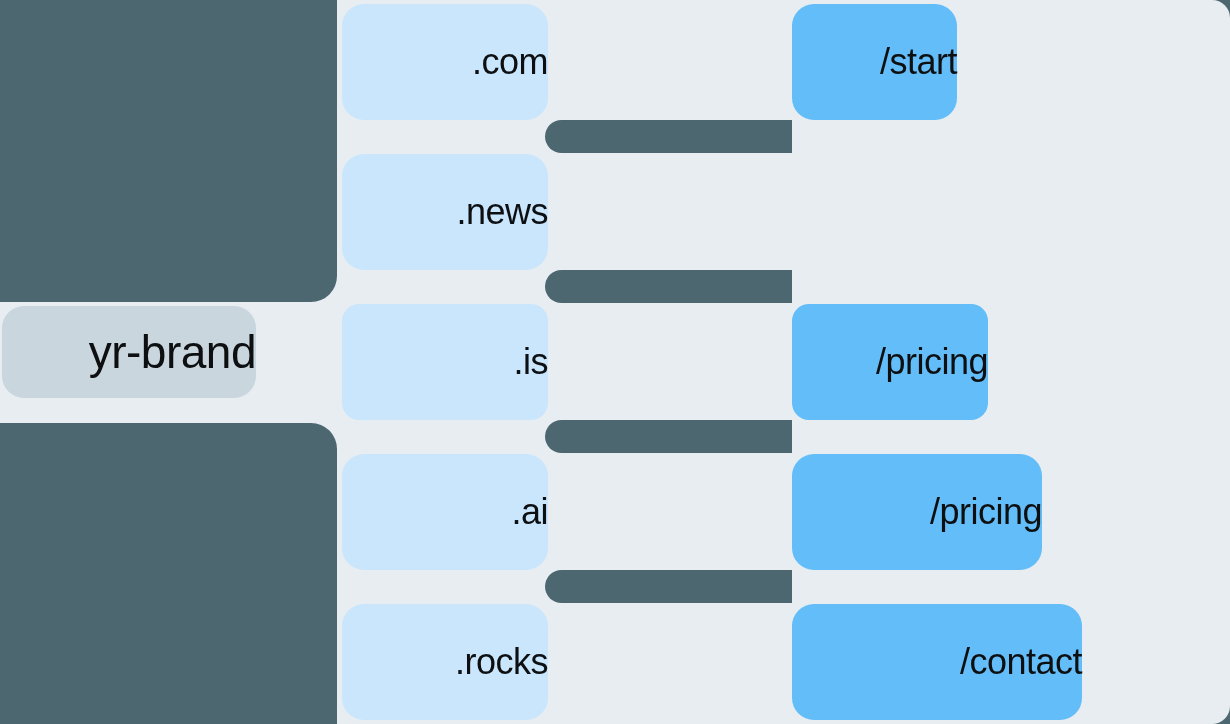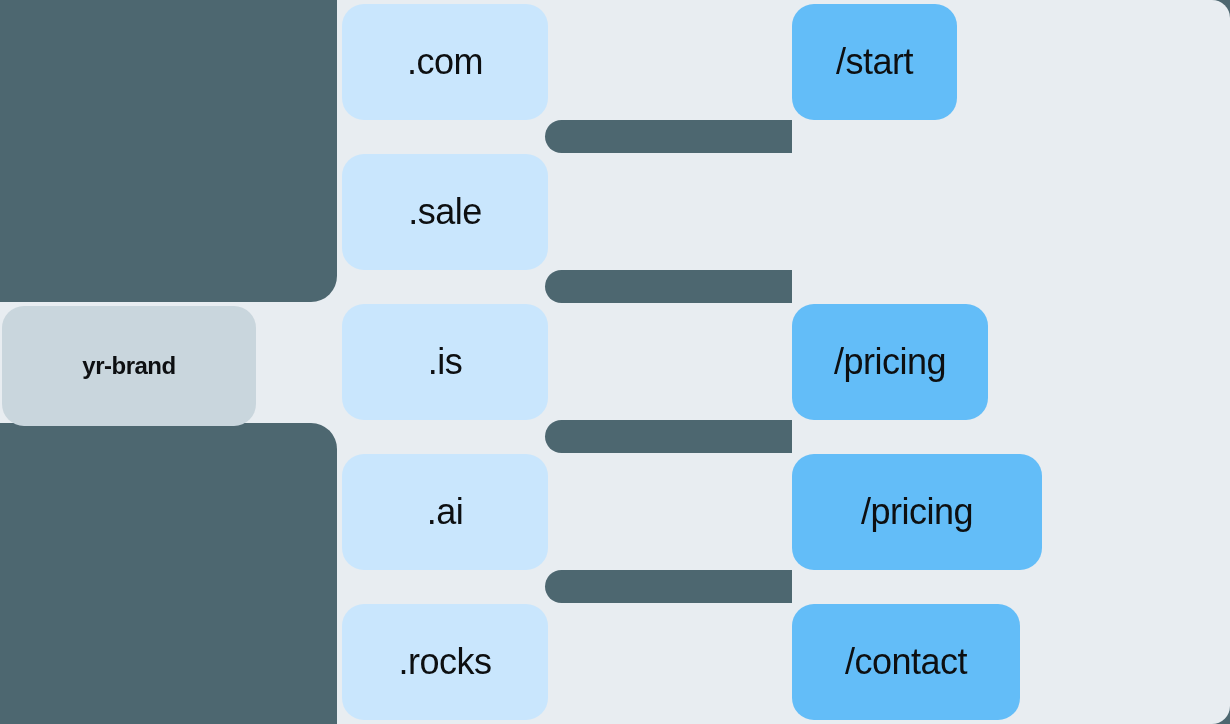--- a/index.html
+++ b/index.html
@@ -23,34 +23,34 @@
   .dark-tl{left:0;top:0;width:337px;height:302px;border-radius:0 0 26px 0;}
   .dark-bl{left:0;top:423px;width:337px;height:301px;border-radius:0 26px 0 0;}
   .corner{position:absolute;width:34px;height:34px;background:var(--background-dark);}
   .corner-tr{right:0;top:0;}
   .corner-br{right:0;bottom:0;}
   .corner::after{content:"";position:absolute;inset:0;background:var(--panel-light);}
   .corner-tr::after{border-top-right-radius:18px;}
   .corner-br::after{border-bottom-right-radius:18px;}
   .node{
     position:absolute;
-    display:flex;align-items:center;justify-content:center;
+    display:flex;align-items:center;justify-content:flex-end;
     border-radius:22px;
     font-size:36px;line-height:1;letter-spacing:-0.5px;
   }
   .root{
-    left:2px;top:306px;width:254px;height:120px;
+    left:2px;top:306px;width:254px;height:92px;
     background:var(--brand-box);
-    font-weight:700;font-size:24px;
+    font-weight:400;font-size:46px;
   }
   .tld{left:342px;width:206px;height:116px;background:var(--tld-box);}
   .path{left:792px;height:116px;background:var(--path-box);}
   .row-1{top:4px;}
   .row-2{top:154px;}
-  .row-3{top:304px;}
+  .row-3{top:304px;border-radius:17px;}
   .row-4{top:454px;}
   .row-5{top:604px;}
   .connector{
     position:absolute;
     left:545px;width:247px;height:33px;
     background:var(--background-dark);
     border-radius:17px 0 0 17px;
   }
   .conn-1{top:120px;}
   .conn-2{top:270px;}
@@ -73,38 +73,38 @@
   <div class="connector conn-4"></div>
 
   <div class="node root">
     <span>yr-brand</span>
   </div>
 
   <div class="node tld row-1">
     <span>.com</span>
   </div>
   <div class="node tld row-2">
-    <span>.sale</span>
+    <span>.news</span>
   </div>
   <div class="node tld row-3">
     <span>.is</span>
   </div>
   <div class="node tld row-5">
     <span>.rocks</span>
   </div>
   <div class="node tld row-4">
     <span>.ai</span>
   </div>
 
   <div class="node path row-1" style="width:165px">
     <span>/start</span>
   </div>
   <div class="node path row-3" style="width:196px">
     <span>/pricing</span>
   </div>
   <div class="node path row-4" style="width:250px">
     <span>/pricing</span>
   </div>
-  <div class="node path row-5" style="width:228px">
+  <div class="node path row-5" style="width:290px">
     <span>/contact</span>
   </div>
 
 </div>
 
 </body></html>

